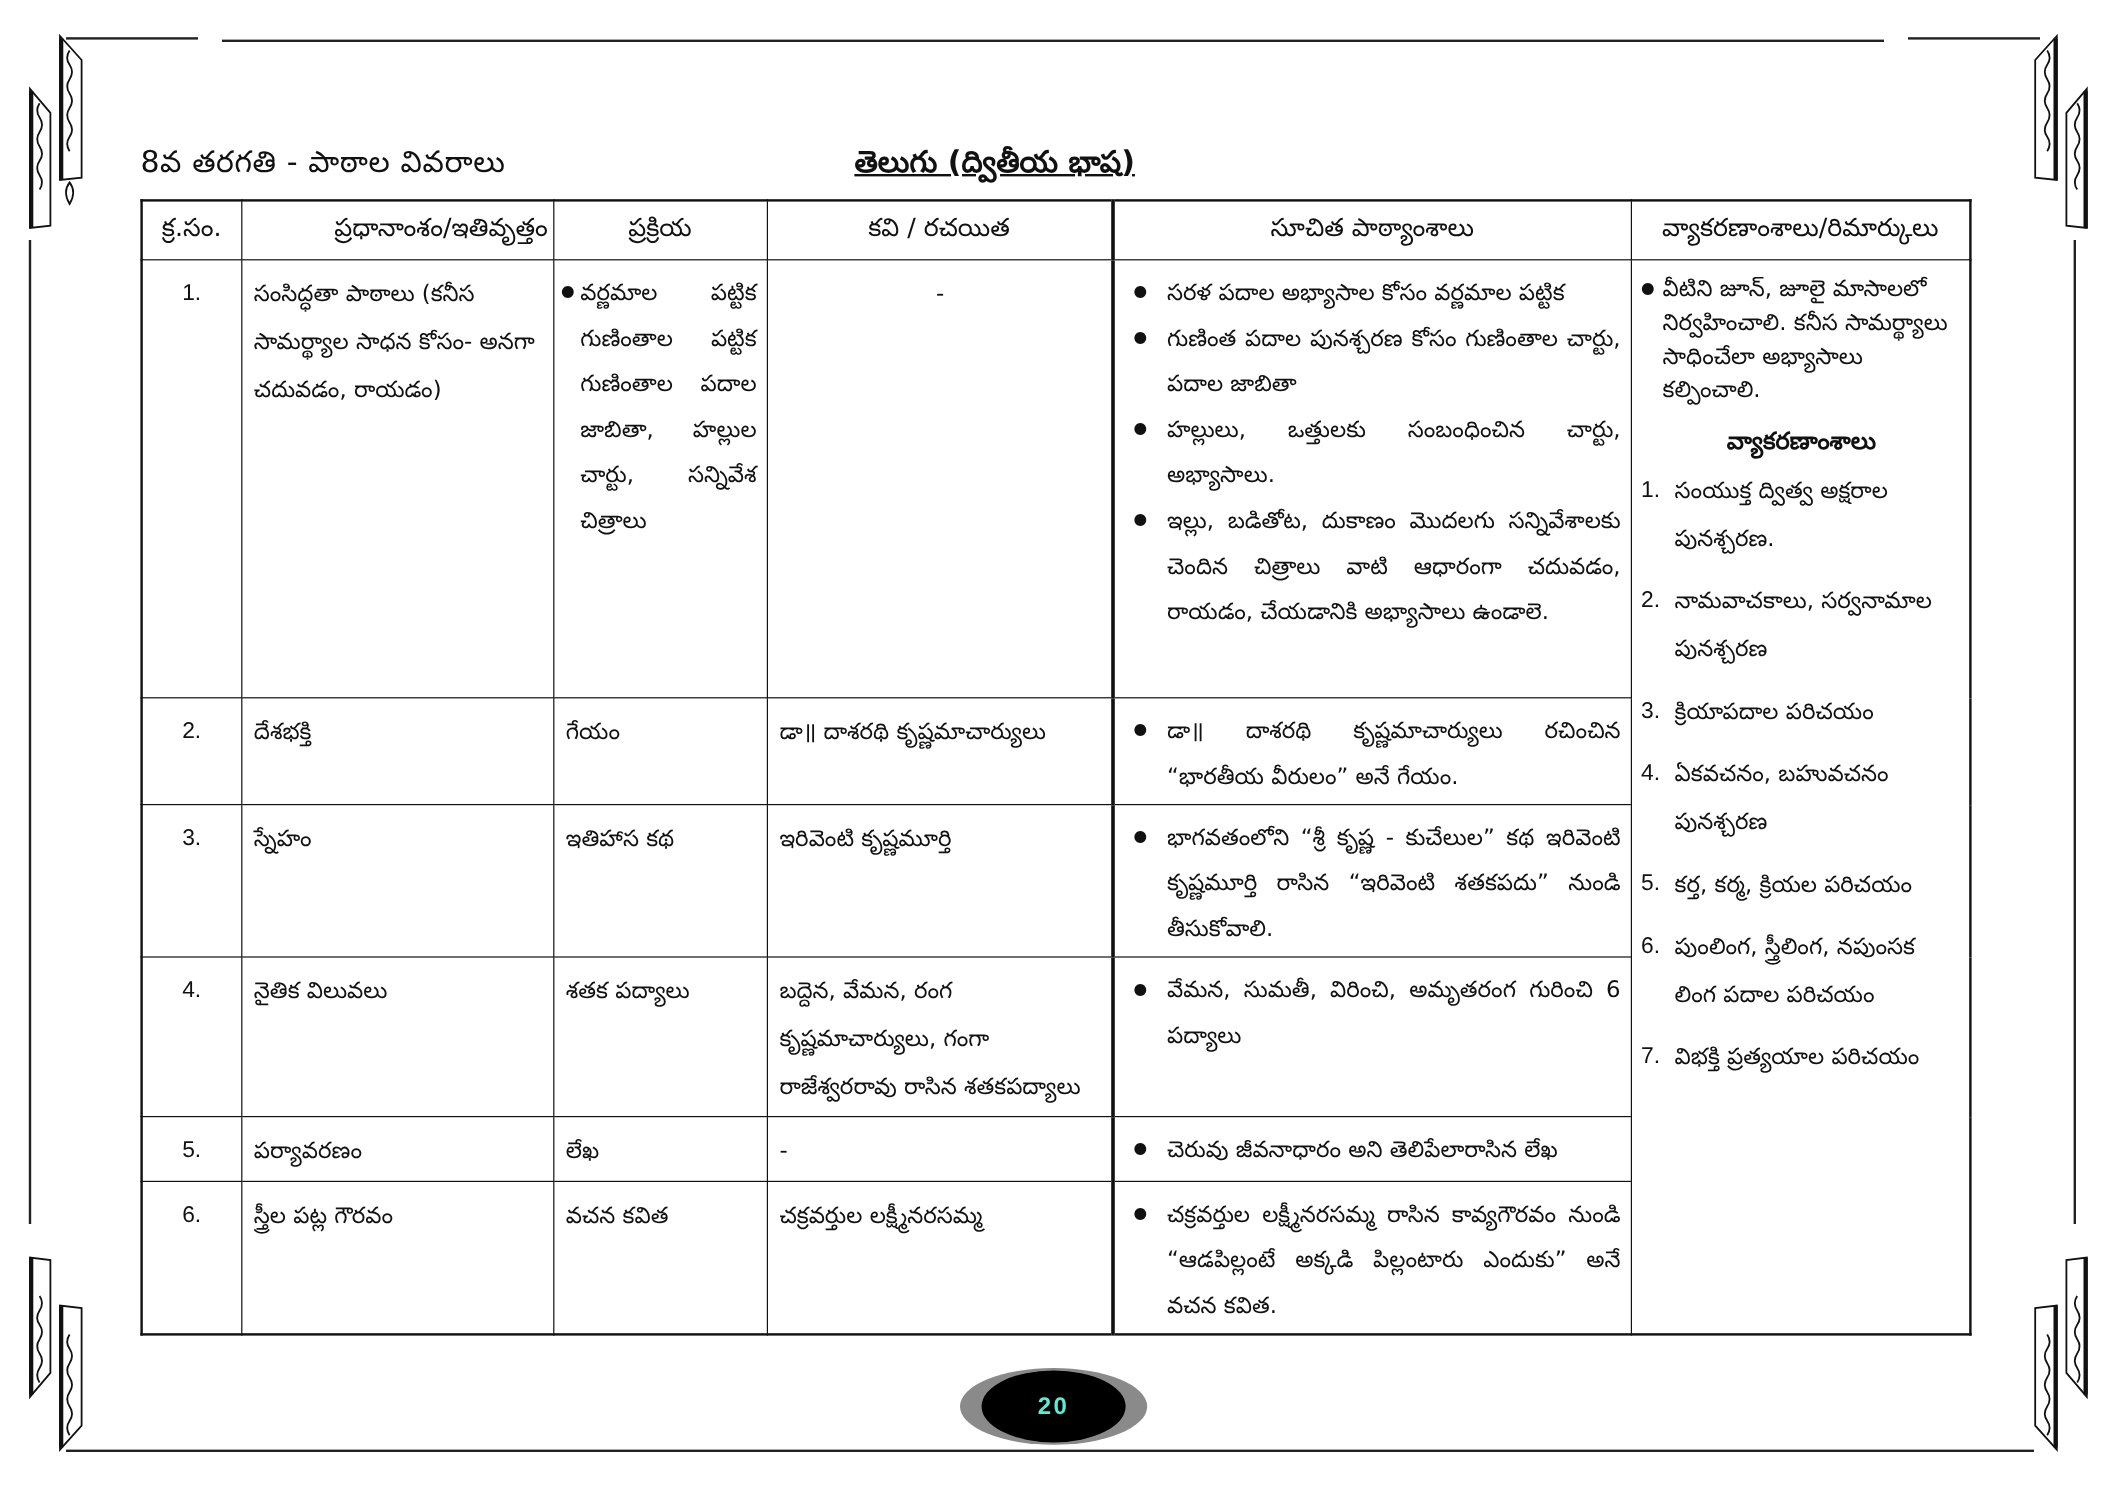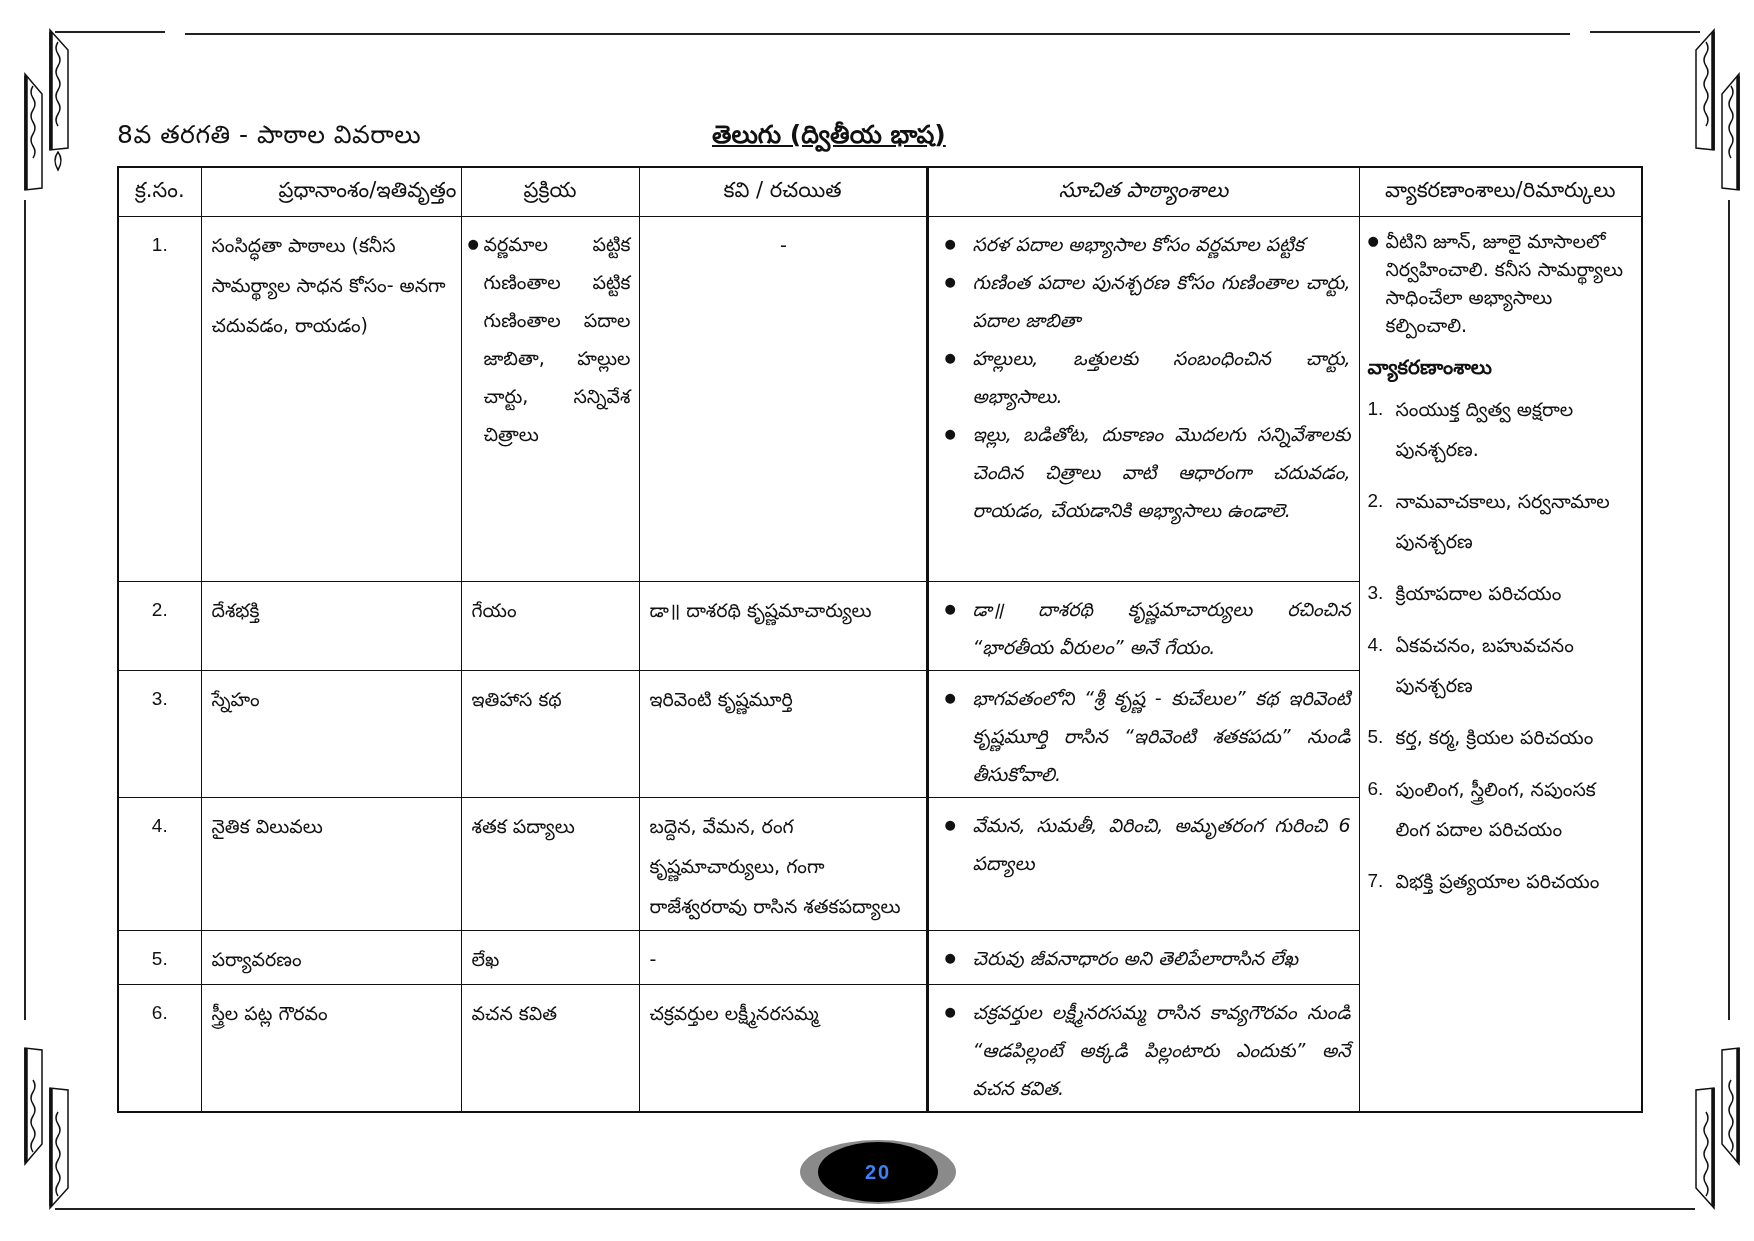--- a/index.html
+++ b/index.html
@@ -13,40 +13,40 @@
   .title-left { position:absolute; left:117px; top:120px; font-size:25px; font-weight:normal; letter-spacing:0.5px; }
   .title-center { position:absolute; left:712px; top:120px; font-size:25px; font-weight:bold;text-decoration:underline; }
 
   table.lessons { position:absolute; left:117px; top:166px; width:1524px; border-collapse:collapse;
                   border:2.5px solid #111; table-layout:fixed; }
   table.lessons th, table.lessons td { border:1.5px solid #111; vertical-align:top;margin-top:20px; }
   table.lessons th { height:48px; font-weight:normal; font-size:21px; text-align:center; vertical-align:middle; padding:0 4px; white-space:nowrap; }
   table.lessons td { font-size:19px; line-height:40px; padding:8px 8px 4px 10px; }
   table.lessons td.sno { text-align:center; font-family:"Liberation Sans", sans-serif; font-size:19px; padding-left:0; padding-right:0; }
   table.lessons td.center { text-align:center; }
-  .col-sep-thick { border-left:3px solid #111 !important;font-style:italic; }
+  .col-sep-thick { border-left:3px solid #111 !important; }
 
   ul.bullets { margin:0; padding:0; list-style:none; }
   ul.bullets li { position:relative; padding-left:34px; line-height:38px; text-align:justify; }
   ul.bullets li::before { content:"\25CF"; position:absolute; left:6px; top:0; font-size:13px; }
   ul.bullets.tight li { padding-left:16px; }
   ul.bullets.tight li::before { left:0; }
 
   .remarks-cell { padding:10px 6px 4px 8px !important; }
   .remarks-cell .note { position:relative; padding-left:18px; line-height:28px; }
   .remarks-cell .note::before { content:"\25CF"; position:absolute; left:0; top:0; font-size:13px; }
-  .remarks-cell .subhead { text-align:left; font-weight:bold; font-size:20px; margin:8px 0 2px 0; }
+  .remarks-cell .subhead { text-align:center; font-weight:bold; font-size:20px; margin:8px 0 2px 0; }
   ol.grammar { margin:0; padding:0; list-style:none; }
   ol.grammar li { display:flex; line-height:40px; margin-bottom:12px; }
   ol.grammar li .num { width:28px; flex:0 0 28px; font-family:"Liberation Sans", sans-serif; }
 
   .page-badge { position:absolute; left:800px; top:1140px; width:156px; height:64px; border-radius:50%;
                 background:#8a8a8a; }
   .page-badge .inner { position:absolute; left:18px; top:2px; width:120px; height:60px; border-radius:50%;
-                       background:#000; color:#3b82f6; display:flex; align-items:center; justify-content:center;
+                       background:#000; color:#5eead4; display:flex; align-items:center; justify-content:center;
                        font-family:"Liberation Sans Narrow","Liberation Sans", sans-serif; font-size:20px; font-weight:bold; letter-spacing:2px; }
 </style>
 </head>
 <body>
 
 <div class="frame-line" style="left:55px;top:31px;width:110px;height:2px;"></div>
 <div class="frame-line" style="left:185px;top:33px;width:1385px;height:2px;"></div>
 <div class="frame-line" style="left:1590px;top:31px;width:110px;height:2px;"></div>
 <div class="frame-line" style="left:55px;top:1208px;width:1640px;height:2px;"></div>
 <div class="frame-line" style="left:24px;top:200px;width:2px;height:820px;"></div>

